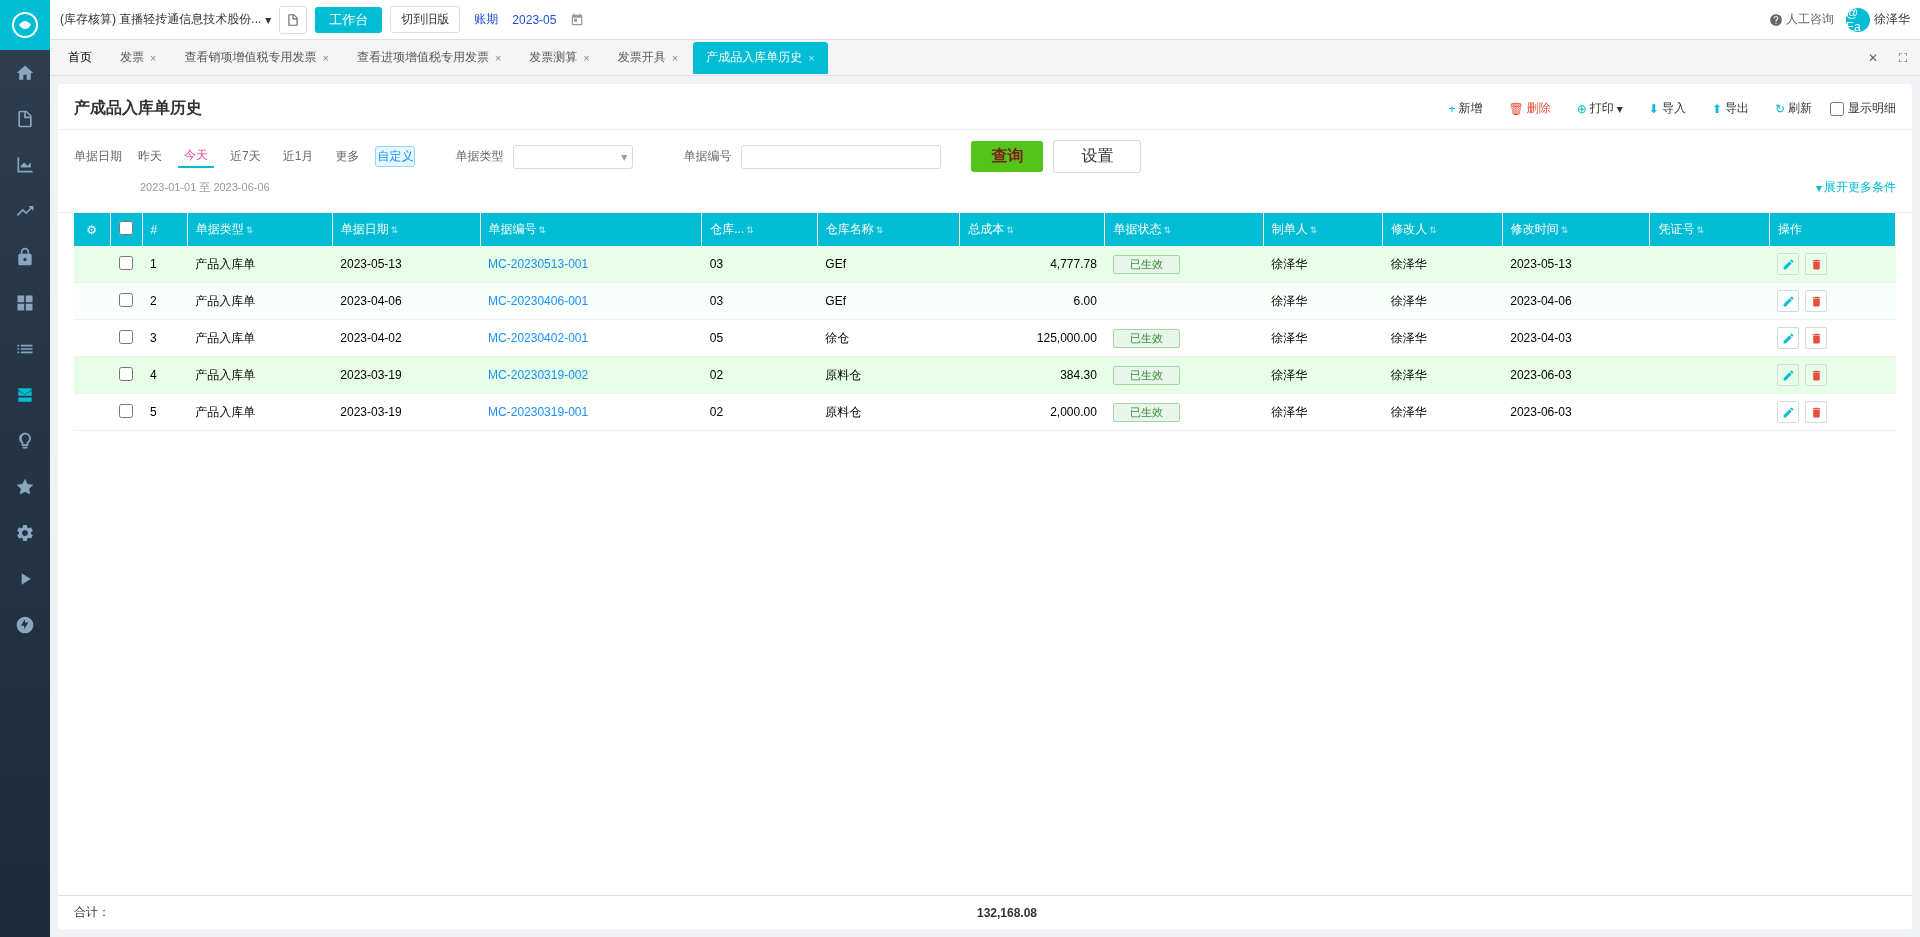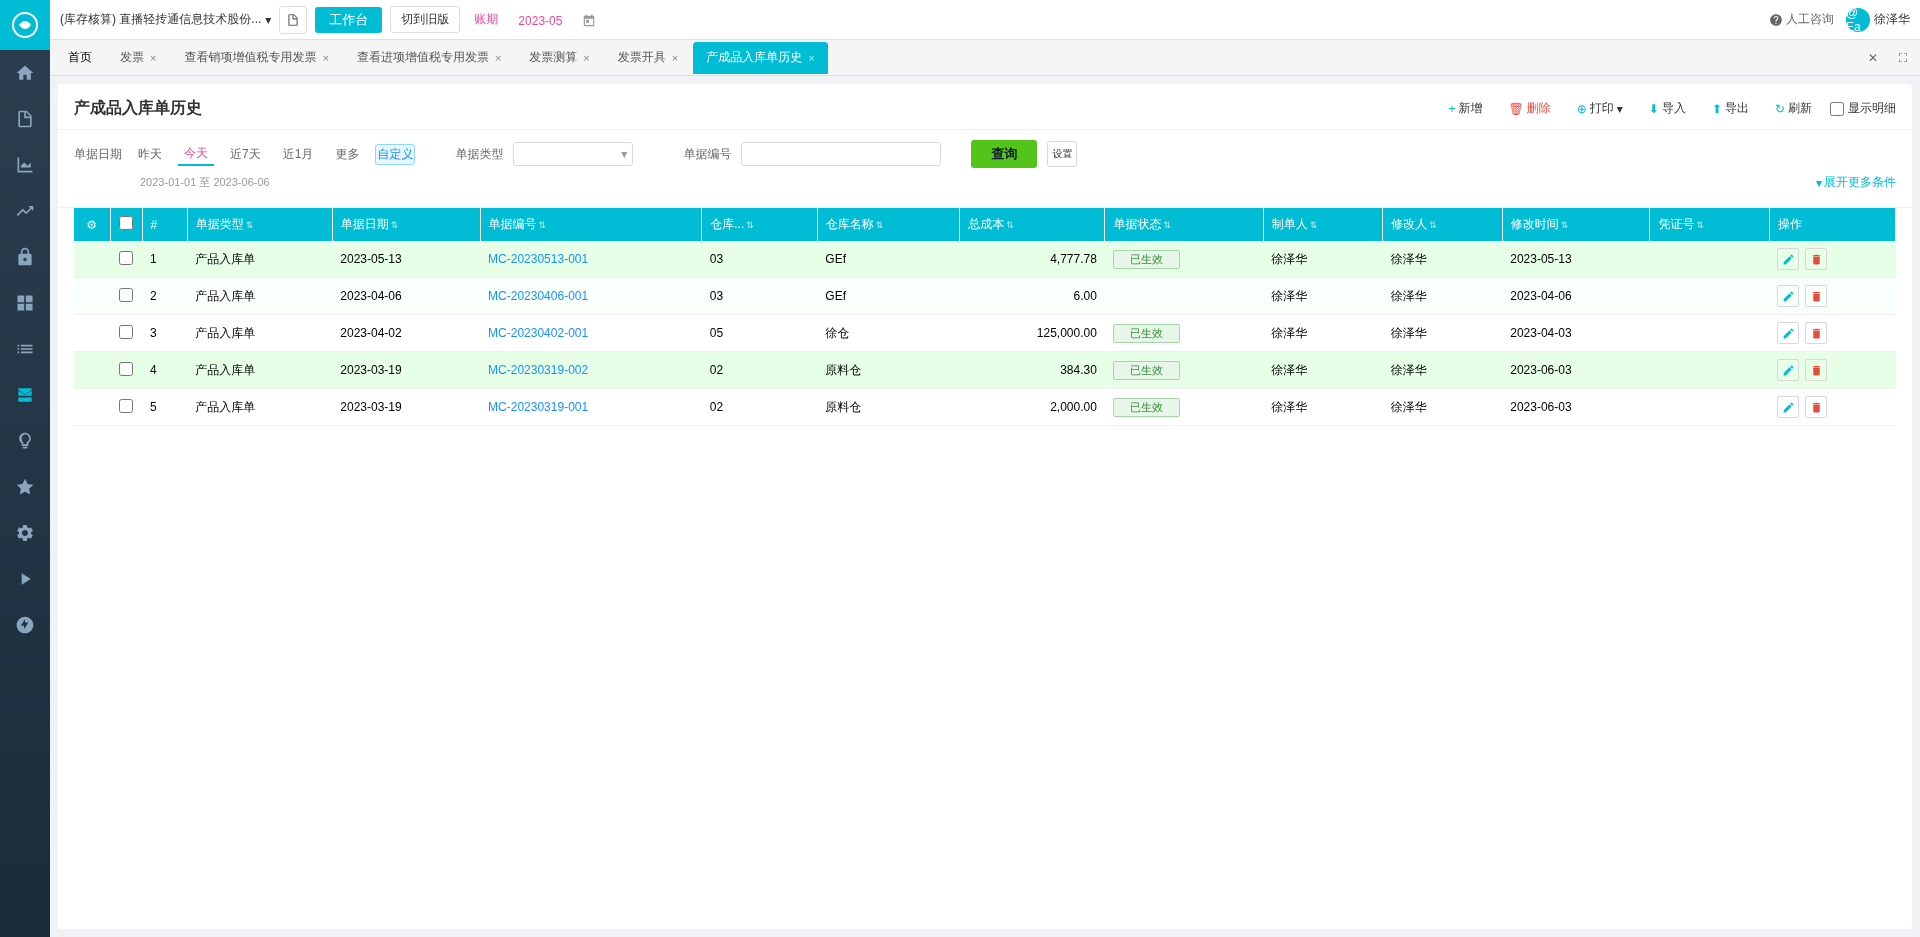--- a/index.html
+++ b/index.html
@@ -15,21 +15,21 @@
 
     
     .main { flex: 1; display: flex; flex-direction: column; overflow: hidden; }
 
     
     .topbar { height: 40px; background: #fff; border-bottom: 1px solid #e0e0e0; display: flex; align-items: center; padding: 0 10px; gap: 8px; }
     .topbar-company { font-size: 12px; color: #333; display: flex; align-items: center; gap: 4px; max-width: 220px; text-align: right; }
     .topbar-icon-btn { width: 28px; height: 28px; border: 1px solid #ddd; border-radius: 3px; display: flex; align-items: center; justify-content: center; cursor: pointer; color: #666; background: #fff; }
     .topbar-workbench { background: #00bcd4; color: #fff; border: none; border-radius: 3px; padding: 4px 14px; cursor: pointer; font-size: 13px; }
     .topbar-switch { border: 1px solid #ddd; border-radius: 3px; padding: 4px 10px; cursor: pointer; font-size: 12px; color: #333; background: #fff; }
-    .topbar-period { display: flex; align-items: flex-end; gap: 20px; font-size: 12px; color: #ec4899; margin-left: 6px; }
+    .topbar-period { display: flex; align-items: center; gap: 14px; font-size: 12px; color: #1d4ed8; margin-left: 6px; }
     .topbar-right { margin-left: auto; display: flex; align-items: center; gap: 12px; }
     .topbar-service { color: #666; font-size: 12px; display: flex; align-items: center; gap: 3px; cursor: pointer; }
     .topbar-user { color: #333; font-size: 12px; display: flex; align-items: center; gap: 4px; cursor: pointer; }
     .avatar { width: 24px; height: 24px; border-radius: 50%; background: #00bcd4; display: flex; align-items: center; justify-content: center; color: #fff; font-size: 10px; }
 
     
     .tabbar { height: 36px; background: #f5f5f5; border-bottom: 1px solid #e0e0e0; display: flex; align-items: center; padding: 0 5px; gap: 2px; overflow-x: auto; }
     .tab { height: 32px; padding: 0 12px; display: flex; align-items: center; gap: 6px; border-radius: 3px 3px 0 0; cursor: pointer; font-size: 12px; color: #555; border: 1px solid transparent; white-space: nowrap; }
     .tab.active { background: #00bcd4; color: #fff; border-color: #00bcd4; }
     .tab .close { font-size: 11px; cursor: pointer; opacity: 0.7; }
@@ -51,22 +51,22 @@
     .filter-area { padding: 10px 16px; border-bottom: 1px solid #f0f0f0; }
     .filter-row { display: flex; align-items: center; gap: 10px; margin-bottom: 6px; }
     .filter-label { color: #666; font-size: 12px; white-space: nowrap; }
     .filter-link { color: #666; font-size: 12px; cursor: pointer; padding: 2px 6px; }
     .filter-link.active { color: #ec4899; border-bottom: 2px solid #00bcd4; }
     .filter-custom { background: #e6f7ff; border: 1px solid #91d5ff; border-radius: 3px; padding: 1px 1px; color: #1890ff; font-size: 12px; cursor: pointer; }
     .filter-date-range { color: #999; font-size: 11px; }
     .filter-select { border: 1px solid #d9d9d9; border-radius: 3px; padding: 4px 8px; font-size: 12px; outline: none; min-width: 120px; background: #fff; }
     .filter-input { border: 1px solid #d9d9d9; border-radius: 3px; padding: 4px 8px; font-size: 12px; outline: none; width: 200px; }
     .expand-btn { color: #00bcd4; font-size: 12px; cursor: pointer; display: flex; align-items: center; gap: 2px; }
-    .search-btn { background: #52c41a; color: #0f172a; border: none; border-radius: 3px; padding: 5px 20px; cursor: pointer; font-size: 13px; font-weight: bold; }
-    .setting-btn { background: #fff; color: #333; border: 1px solid #d9d9d9; border-radius: 3px; padding: 5px 4px; cursor: pointer; font-size: 10px; }
+    .search-btn { background: #52c41a; color: #7f1d1d; border: none; border-radius: 3px; padding: 5px 20px; cursor: pointer; font-size: 16px; font-weight: bold; }
+    .setting-btn { background: #fff; color: #333; border: 1px solid #d9d9d9; border-radius: 3px; padding: 5px 27px; cursor: pointer; font-size: 16px; }
     .filter-select-wrapper { position: relative; display: inline-flex; align-items: center; }
     .filter-select-wrapper select { appearance: none; padding-right: 20px; }
     .filter-select-wrapper::after { content: '▾'; position: absolute; right: 6px; color: #999; pointer-events: none; }
 
     
     .table-wrapper { flex: 1; overflow: auto; padding: 0 16px; }
     table { width: 100%; border-collapse: collapse; font-size: 12px; }
     thead tr { background: #00bcd4; color: #fff; }
     thead th { padding: 8px 8px; text-align: left; white-space: nowrap; font-weight: normal; border-right: 1px solid rgba(255,255,255,0.2); position: relative; }
     thead th .sortable { display: flex; align-items: center; gap: 2px; }
@@ -549,15 +549,19 @@
                       <path d="M6 19c0 1.1.9 2 2 2h8c1.1 0 2-.9 2-2V7H6v12zM19 4h-3.5l-1-1h-5l-1 1H5v2h14V4z"></path>
                     </svg>
           </div>
         </div>
       </td>
     </tr>
           </tbody>
       </table>
     </div>
 
+    <div class="table-footer">
+      <span class="sum-label">合计：</span>
+      <span class="sum-value">132,168.08</span>
+    </div>
 
   </div>
 </div>
 
 </body></html>

